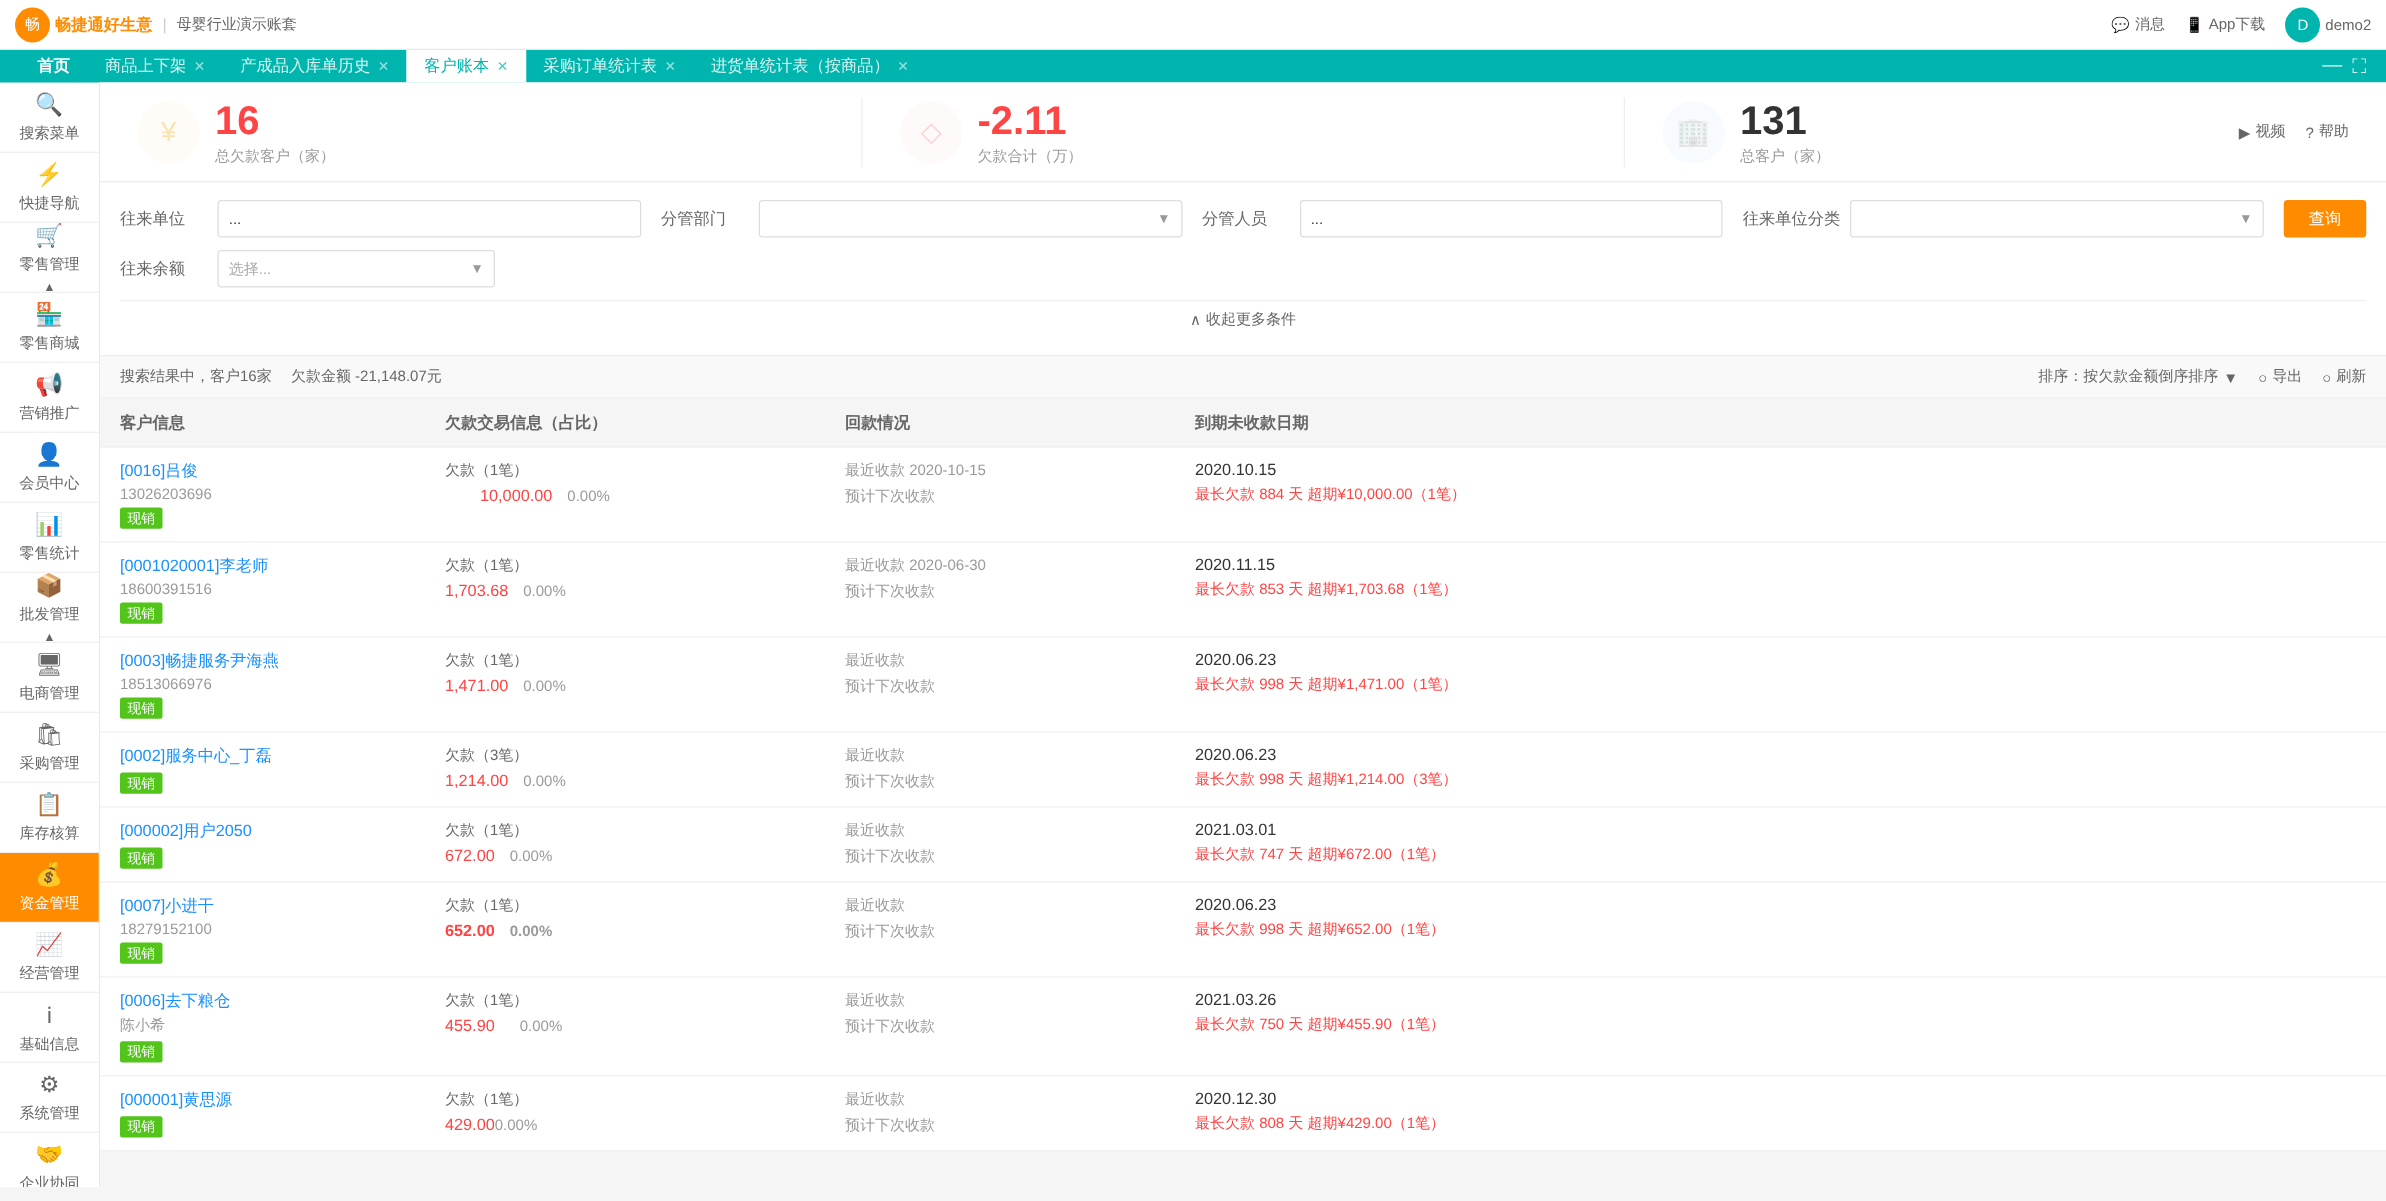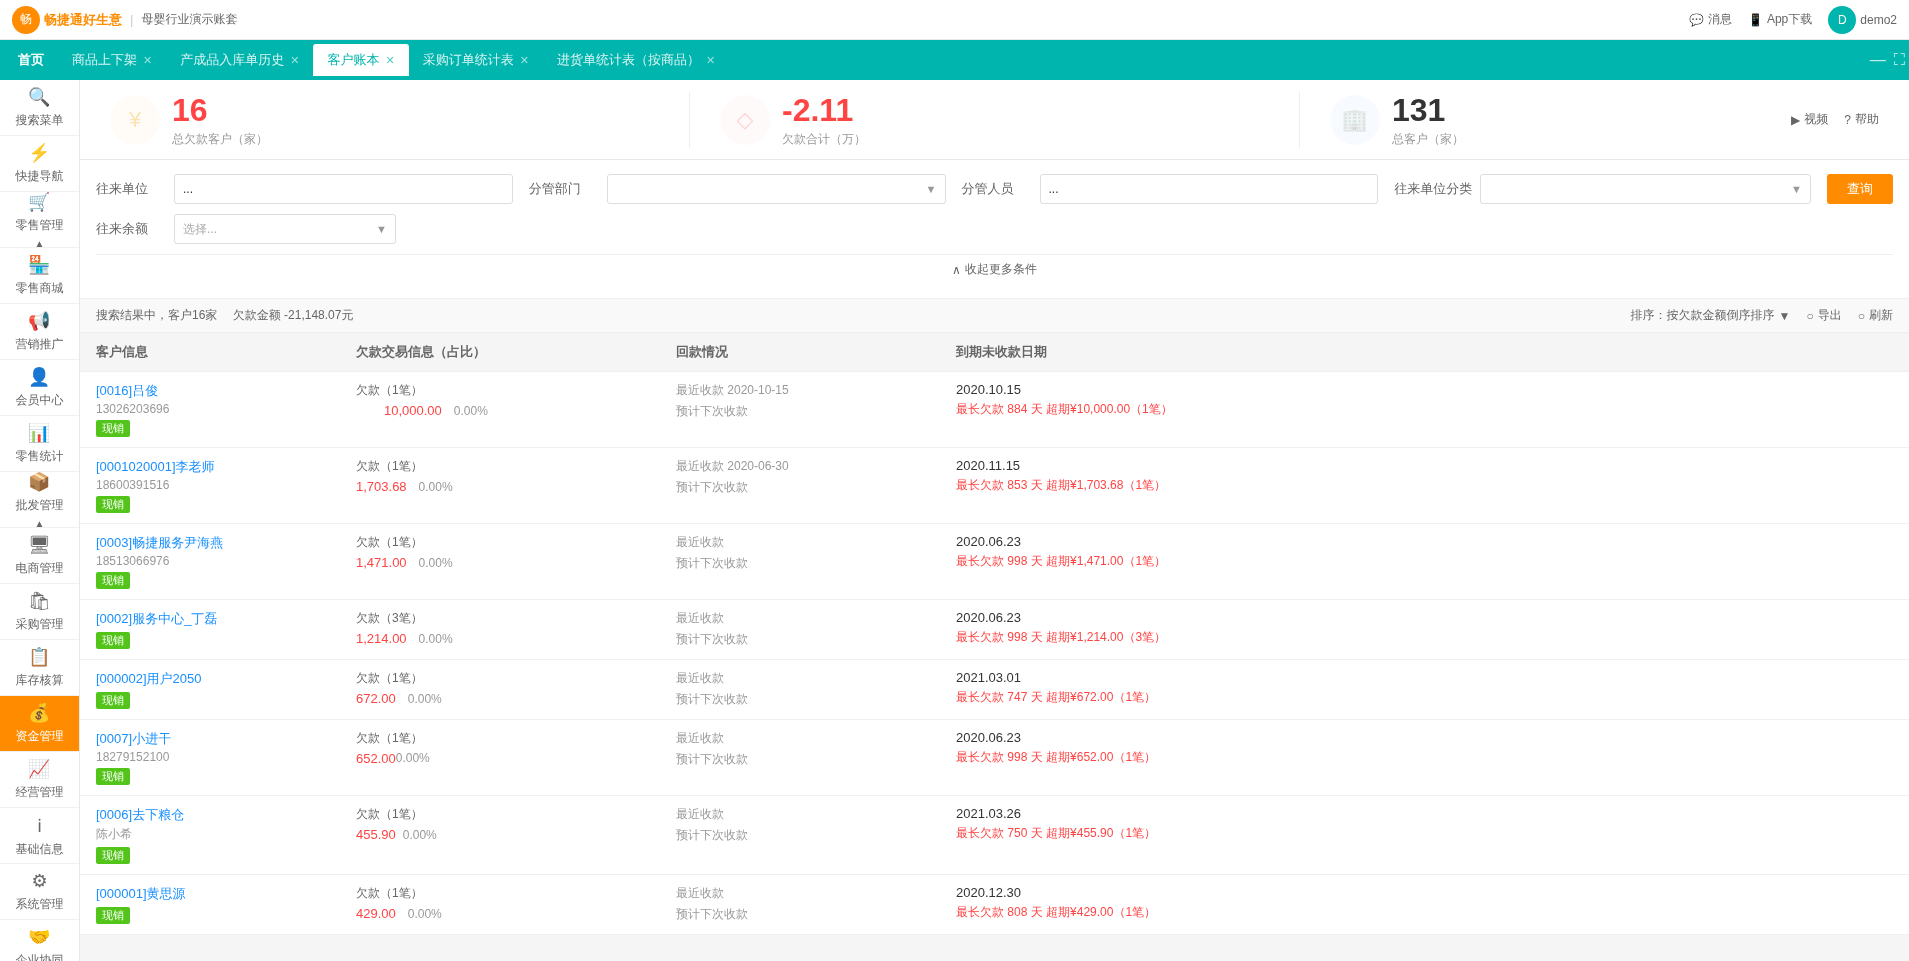--- a/index.html
+++ b/index.html
@@ -15,21 +15,21 @@
     .brand-logo { display: flex; align-items: center; gap: 4px; }
     .brand-logo-icon { width: 28px; height: 28px; background: #ff8c00; border-radius: 50%; display: flex; align-items: center; justify-content: center; color: #fff; font-size: 12px; }
     .brand-name { color: #ff8c00; font-size: 13px; font-weight: bold; }
     .brand-sub { color: #666; font-size: 12px; }
     .top-bar-right { display: flex; align-items: center; gap: 16px; }
     .top-bar-action { display: flex; align-items: center; gap: 4px; color: #666; font-size: 12px; cursor: pointer; }
     .avatar { width: 28px; height: 28px; background: #ccc; border-radius: 50%; overflow: hidden; display: flex; align-items: center; justify-content: center; font-size: 12px; color: #fff; background: #00b5ad; }
 
     
     .tab-bar {
-      display: flex; align-items: center; background: #00b5ad; height: 40px; padding: 0 4px;
+      display: flex; align-items: center; background: #00b5ad; height: 26px; padding: 0 16px;
       overflow: hidden;
     }
     .tab-item {
       display: flex; align-items: center; gap: 6px;
       padding: 0 14px; height: 32px; font-size: 13px; color: rgba(255,255,255,0.85);
       cursor: pointer; border-radius: 3px 3px 0 0; white-space: nowrap;
     }
     .tab-item.active { background: #fff; color: #00b5ad; font-weight: 500; }
     .tab-item.first { background: transparent; color: #fff; font-weight: bold; }
     .tab-close { font-size: 11px; opacity: 0.7; }
@@ -509,21 +509,21 @@
             </tr>
             <tr>
               <td>
     <div class="customer-name">[0007]小进干</div>
     <div class="customer-phone">18279152100</div>
     
     <span class="tag-green">现销</span>
   </td>
               <td>
     <div class="owe-count">欠款（1笔）</div>
-    <div style="display:flex;align-items:flex-start;gap:0;">
+    <div style="display:flex;align-items:flex-end;gap:12px;font-weight:bold;">
       <span class="owe-amount">652.00</span>
       <span class="owe-percent">0.00%</span>
     </div>
   </td>
               <td>
     <div class="recovery-latest">最近收款</div>
     <div class="recovery-next">预计下次收款</div>
   </td>
               <td>
     <div class="due-date">2020.06.23</div>
@@ -532,21 +532,21 @@
             </tr>
             <tr>
               <td>
     <div class="customer-name">[0006]去下粮仓</div>
     
     <div class="customer-phone">陈小希</div>
     <span class="tag-green">现销</span>
   </td>
               <td>
     <div class="owe-count">欠款（1笔）</div>
-    <div style="display:flex;align-items:center;gap:7px;">
+    <div style="display:flex;align-items:center;gap:20px;">
       <span class="owe-amount">455.90</span>
       <span class="owe-percent">0.00%</span>
     </div>
   </td>
               <td>
     <div class="recovery-latest">最近收款</div>
     <div class="recovery-next">预计下次收款</div>
   </td>
               <td>
     <div class="due-date">2021.03.26</div>
@@ -555,21 +555,21 @@
             </tr>
             <tr>
               <td>
     <div class="customer-name">[000001]黄思源</div>
     
     
     <span class="tag-green">现销</span>
   </td>
               <td>
     <div class="owe-count">欠款（1笔）</div>
-    <div style="display:flex;align-items:center;gap:12px;">
+    <div style="display:flex;align-items:center;">
       <span class="owe-amount">429.00</span>
       <span class="owe-percent">0.00%</span>
     </div>
   </td>
               <td>
     <div class="recovery-latest">最近收款</div>
     <div class="recovery-next">预计下次收款</div>
   </td>
               <td>
     <div class="due-date">2020.12.30</div>

